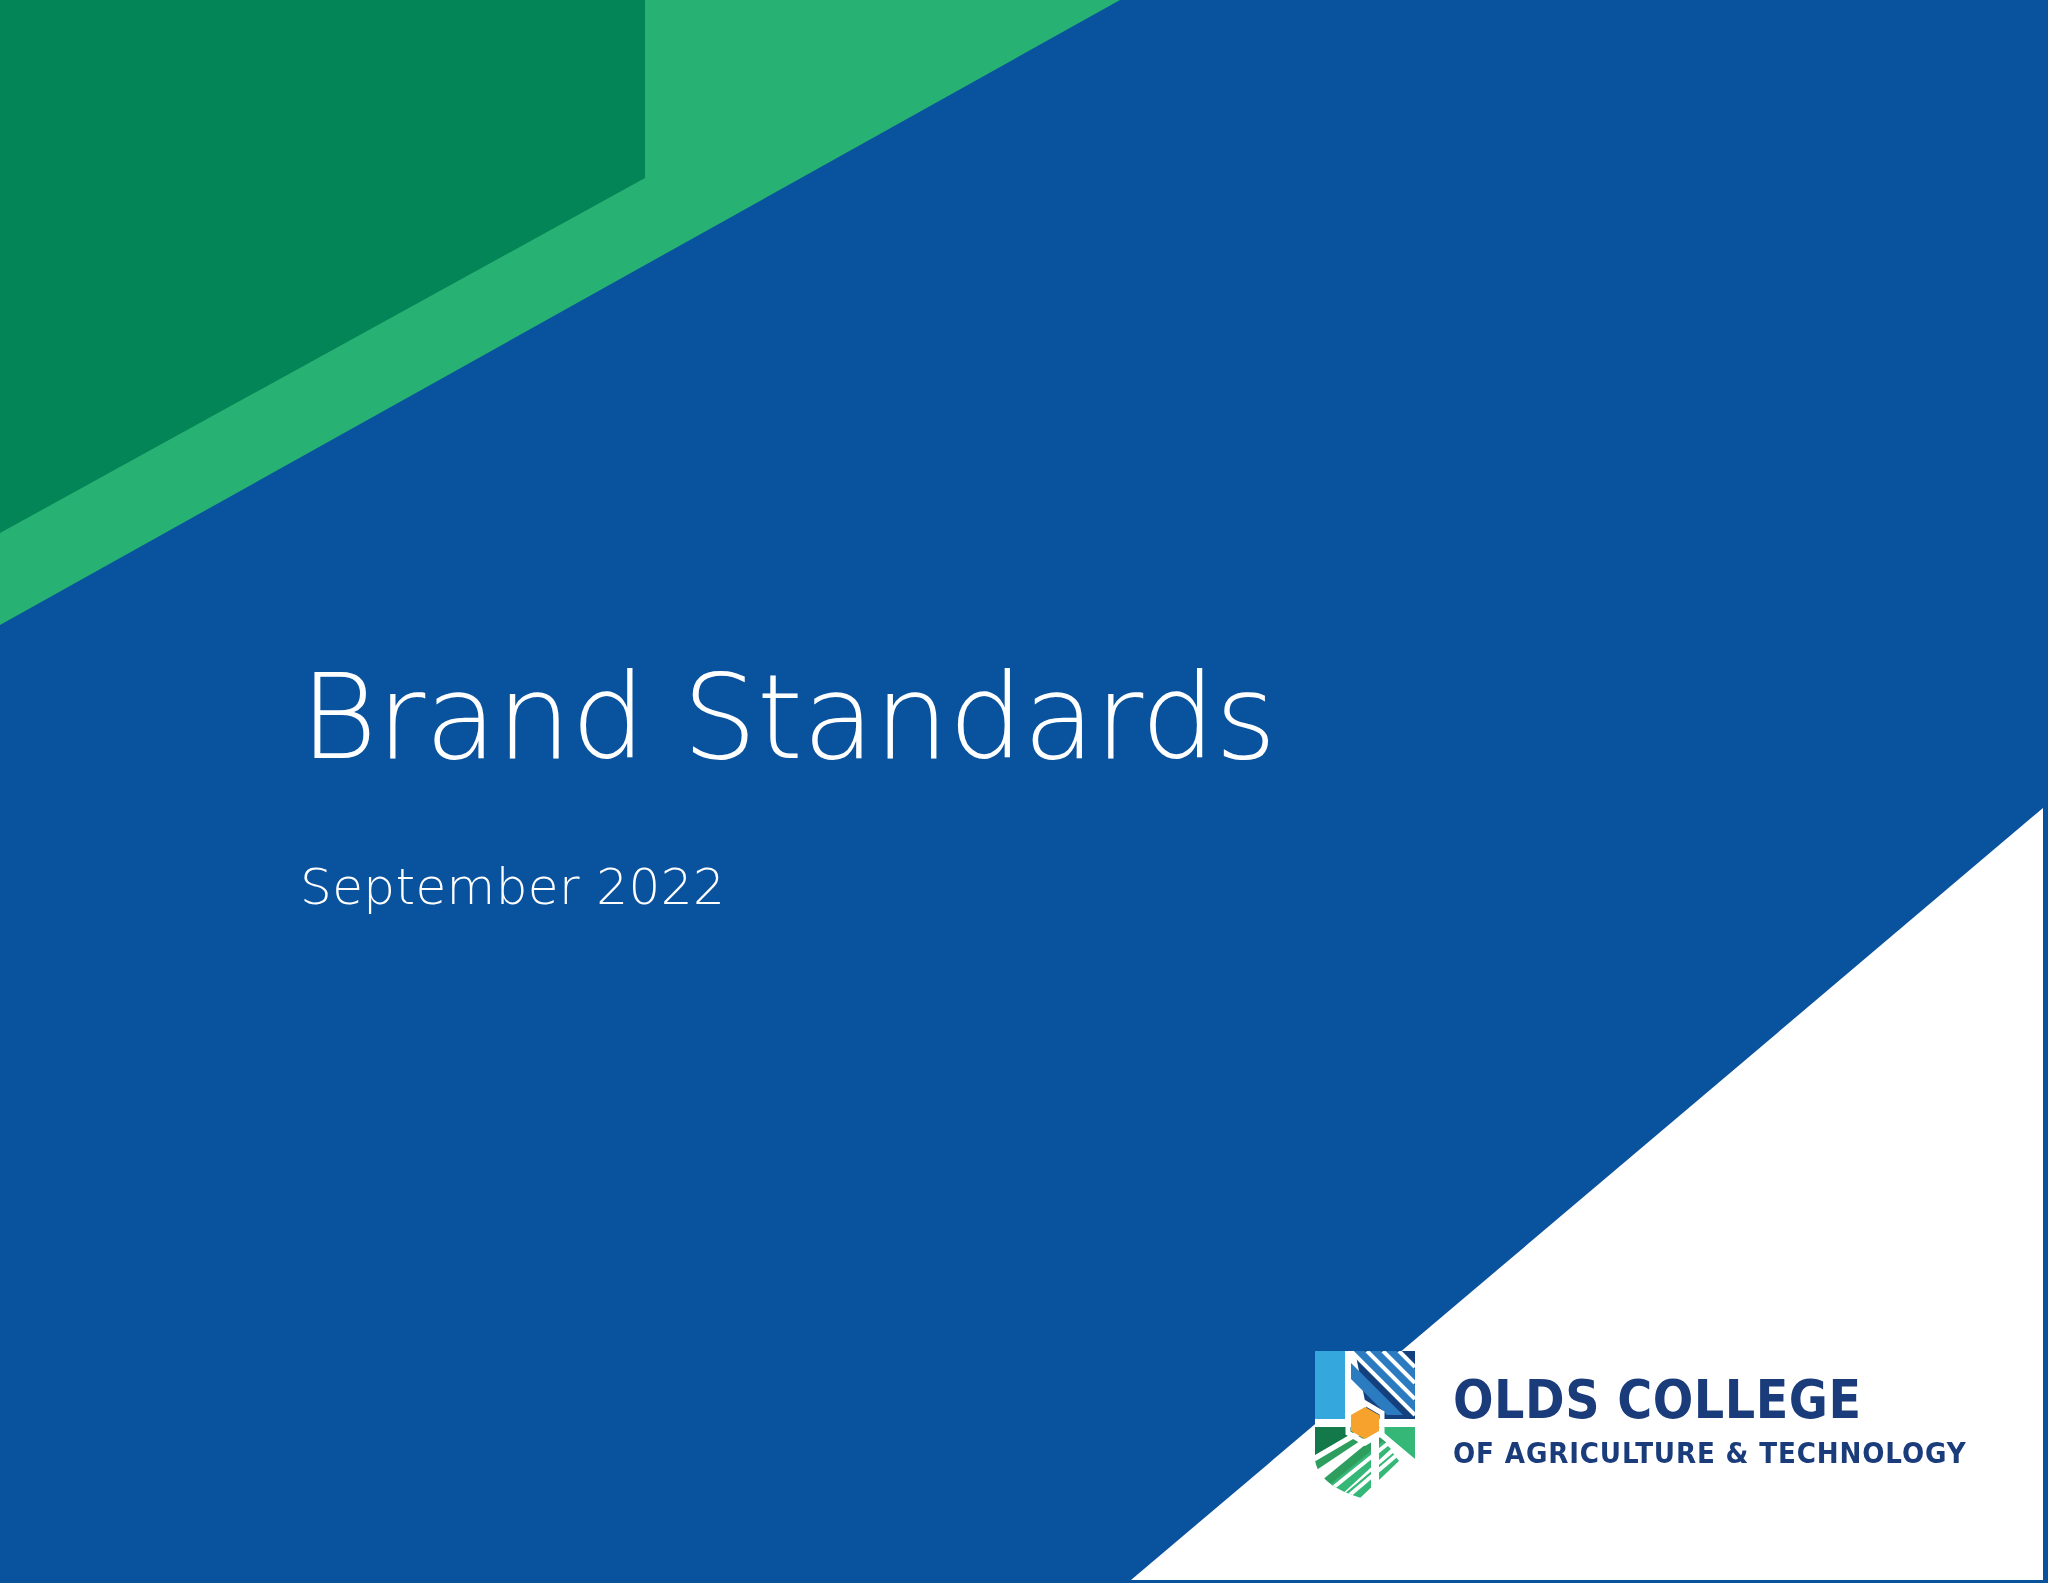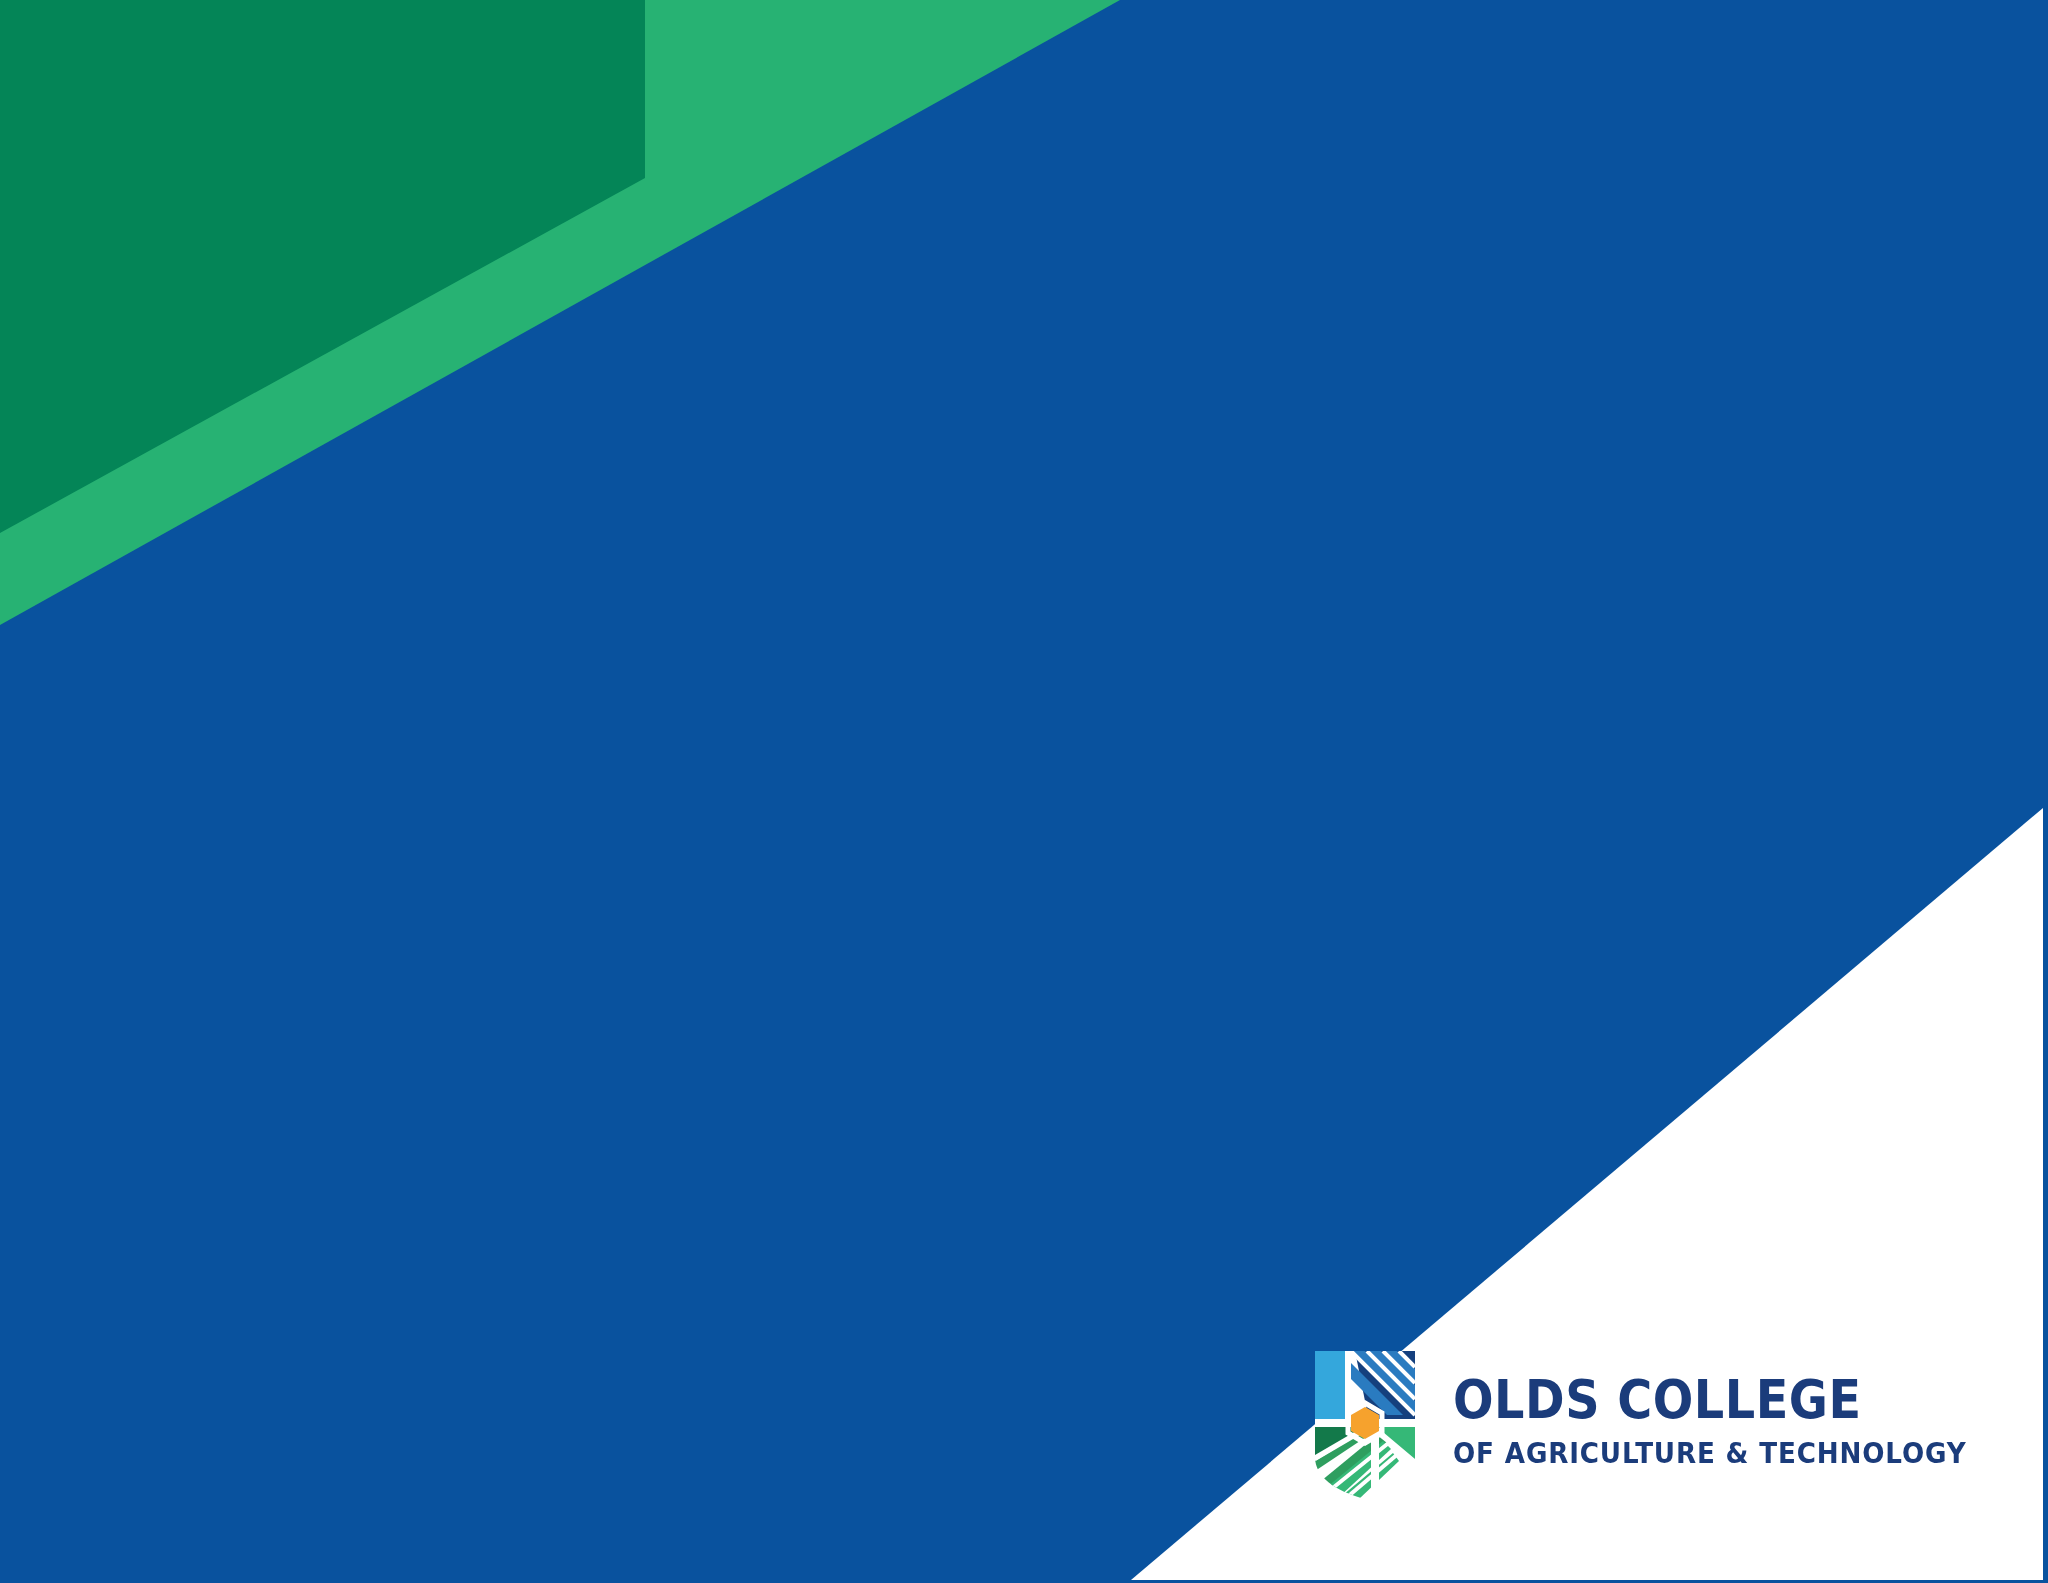--- a/index.html
+++ b/index.html
@@ -104,20 +104,24 @@
 
   <svg class="layer" viewBox="0 0 2048 1583" preserveAspectRatio="none">
 
     <polygon points="0,0 1120,0 0,625" fill="#27B273"></polygon>
 
     <polygon points="0,0 645,0 645,178 0,533" fill="#048557"></polygon>
 
     <polygon points="2043,808 2043,1580 1131,1580" fill="#FFFFFF"></polygon>
   </svg>
 
+  <div id="title-block">
+    <h1 id="slide-title">Brand Standards</h1>
+    <p id="slide-date">September 2022</p>
+  </div>
 
   <div id="logo-lockup">
 
     <svg id="shield-emblem" viewBox="0 0 104 152" preserveAspectRatio="xMidYMid meet">
       <defs>
         <clipPath id="shieldClip">
           <path d="M2,2 H102 V108 C102,128 82,142 52,150 C22,142 2,128 2,108 Z"></path>
         </clipPath>
       </defs>
       <g clip-path="url(#shieldClip)">

